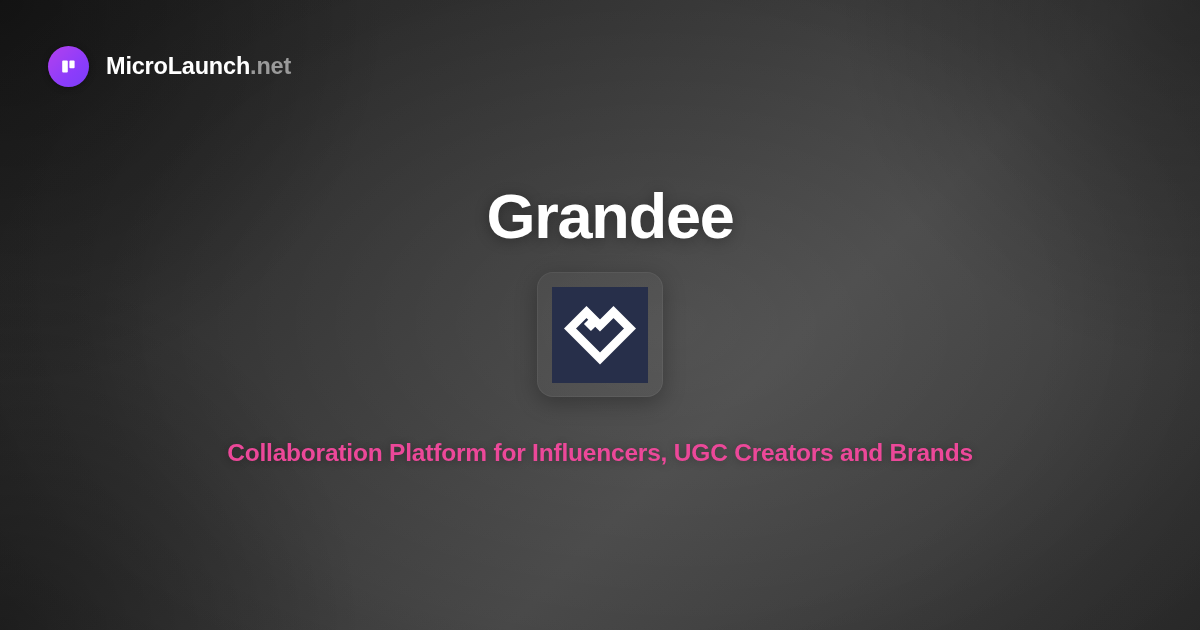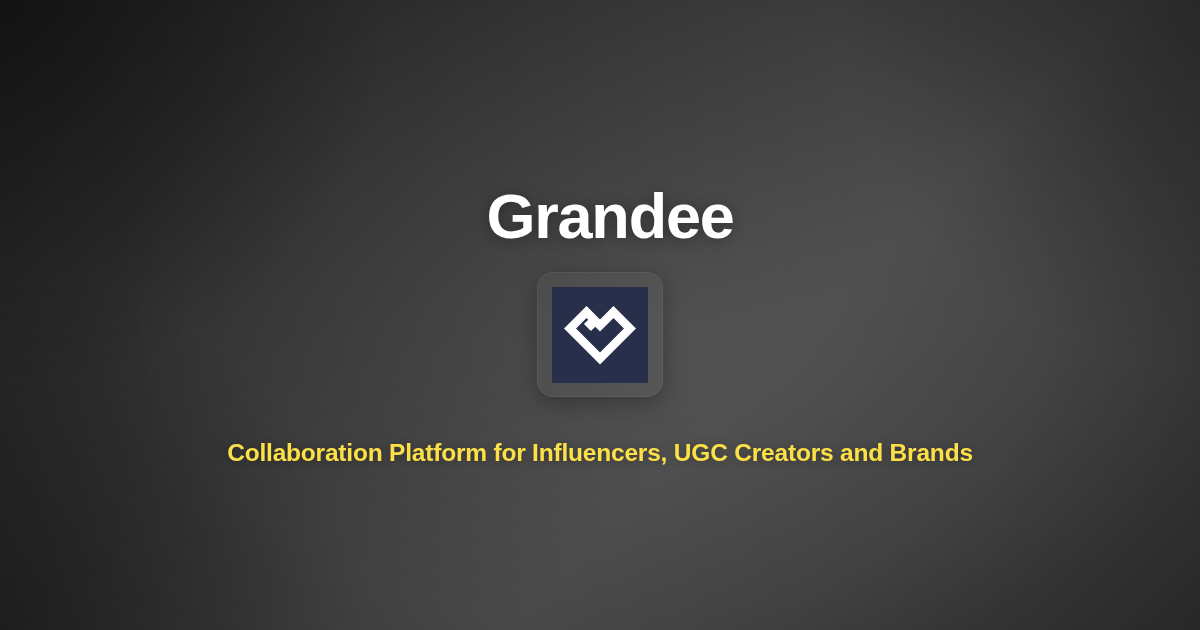--- a/index.html
+++ b/index.html
@@ -147,37 +147,48 @@
   .product-icon svg { display: block; }
 
   .product-tagline {
     position: absolute;
     top: 437px;
     left: 0;
     right: 0;
     text-align: center;
     font-size: 24.5px;
     font-weight: bold;
-    color: #fde047;
+    color: #ec4899;
     letter-spacing: -0.2px;
     line-height: 1.3;
     padding: 0 80px;
     text-shadow: 0 1px 8px rgba(0,0,0,0.3);
   }
 </style>
 </head>
 <body>
 
 <div class="og-card">
 
   <div class="bg-base"></div>
   <div class="bg-glow"></div>
   <div class="bg-corner-dark-tl"></div>
   <div class="bg-vignette"></div>
 
+  <div class="brand">
+    <div class="brand-badge">
+      <svg width="19" height="19" viewBox="0 0 19 19" aria-hidden="true">
+        <rect x="3.2" y="3.6" width="5.6" height="11.8" rx="1.0" fill="#ffffff"></rect>
+        <rect x="10.4" y="3.6" width="5.2" height="7.6" rx="1.0" fill="#ffffff"></rect>
+      </svg>
+    </div>
+    <div class="brand-name">
+      <span class="brand-primary">MicroLaunch</span><span class="brand-suffix">.net</span>
+    </div>
+  </div>
 
   <div class="center-stack">
 
     <div class="product-title">Grandee</div>
 
     <div class="product-icon-frame">
       <div class="product-icon">
         <svg width="72" height="68" viewBox="0 0 72 68" aria-hidden="true">
           <g fill="none" stroke="#ffffff" stroke-width="8.6" stroke-linejoin="miter" stroke-linecap="butt">
 

